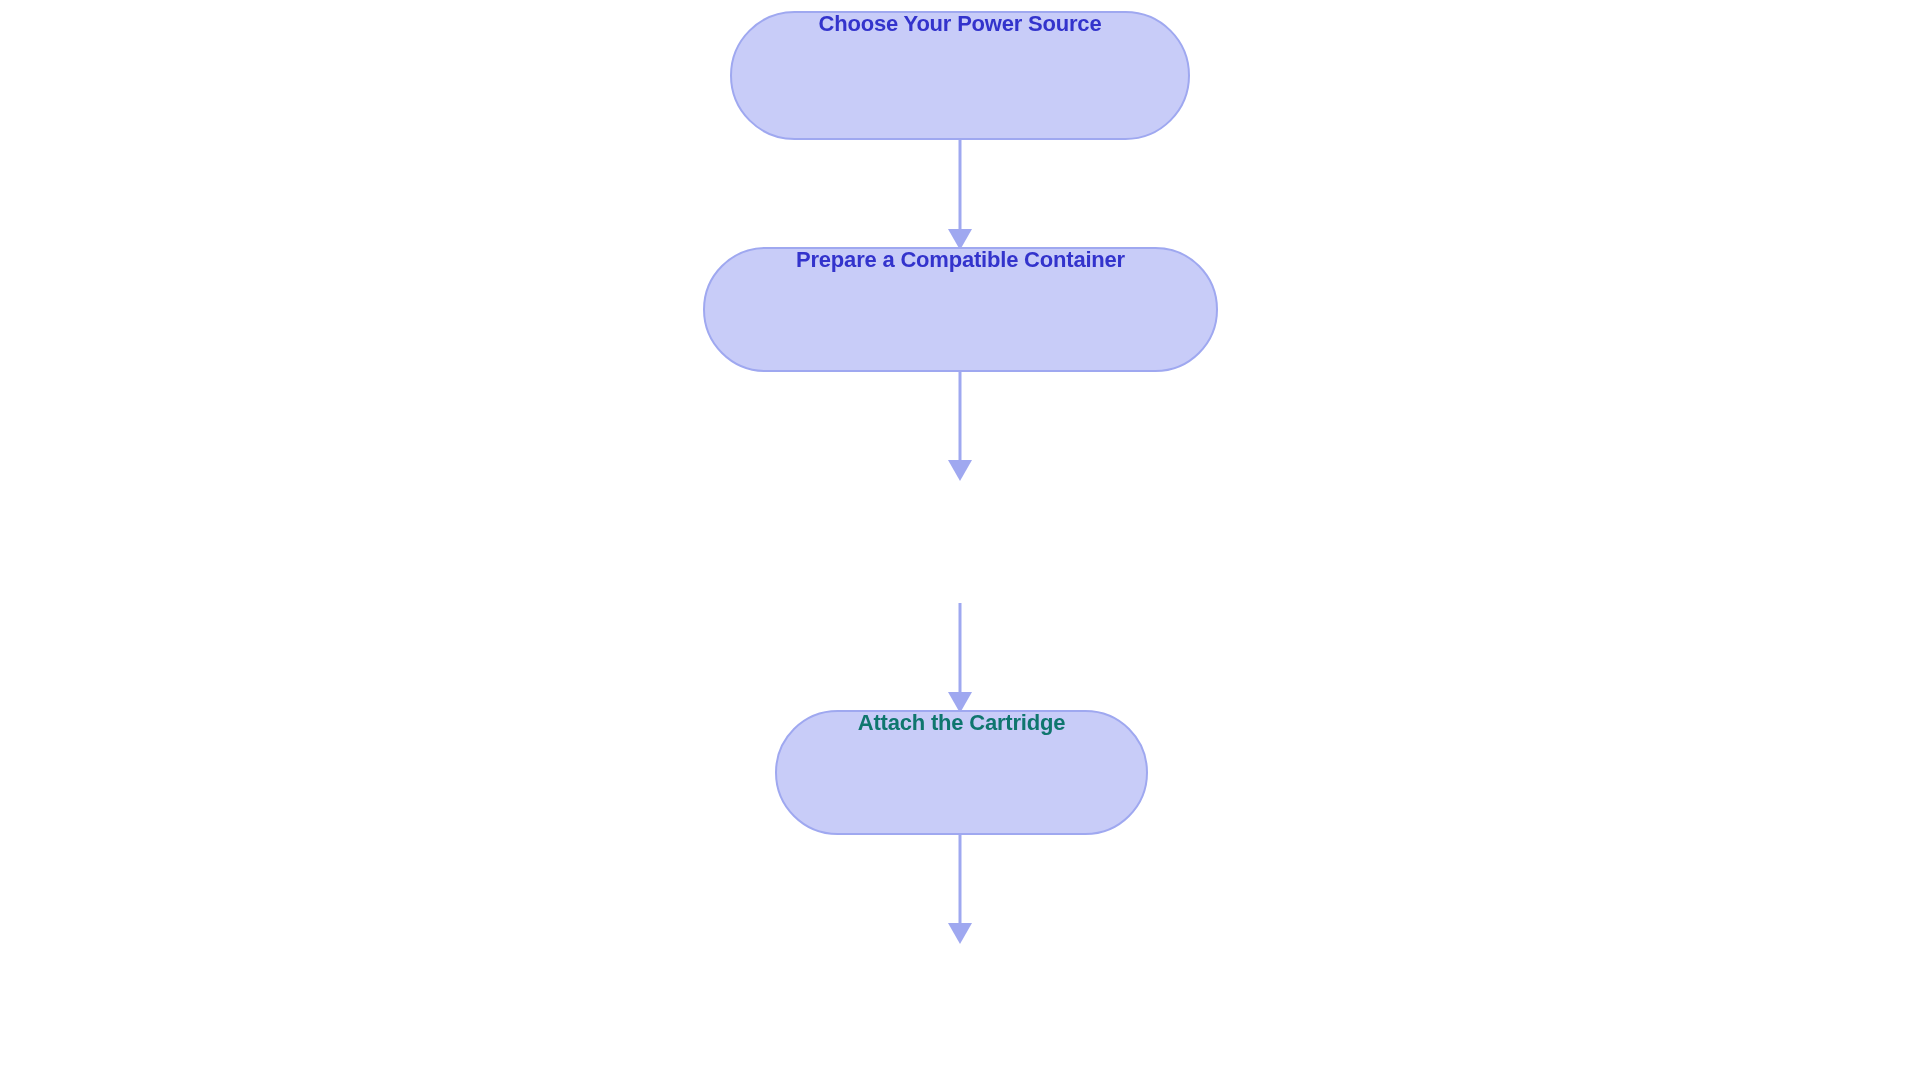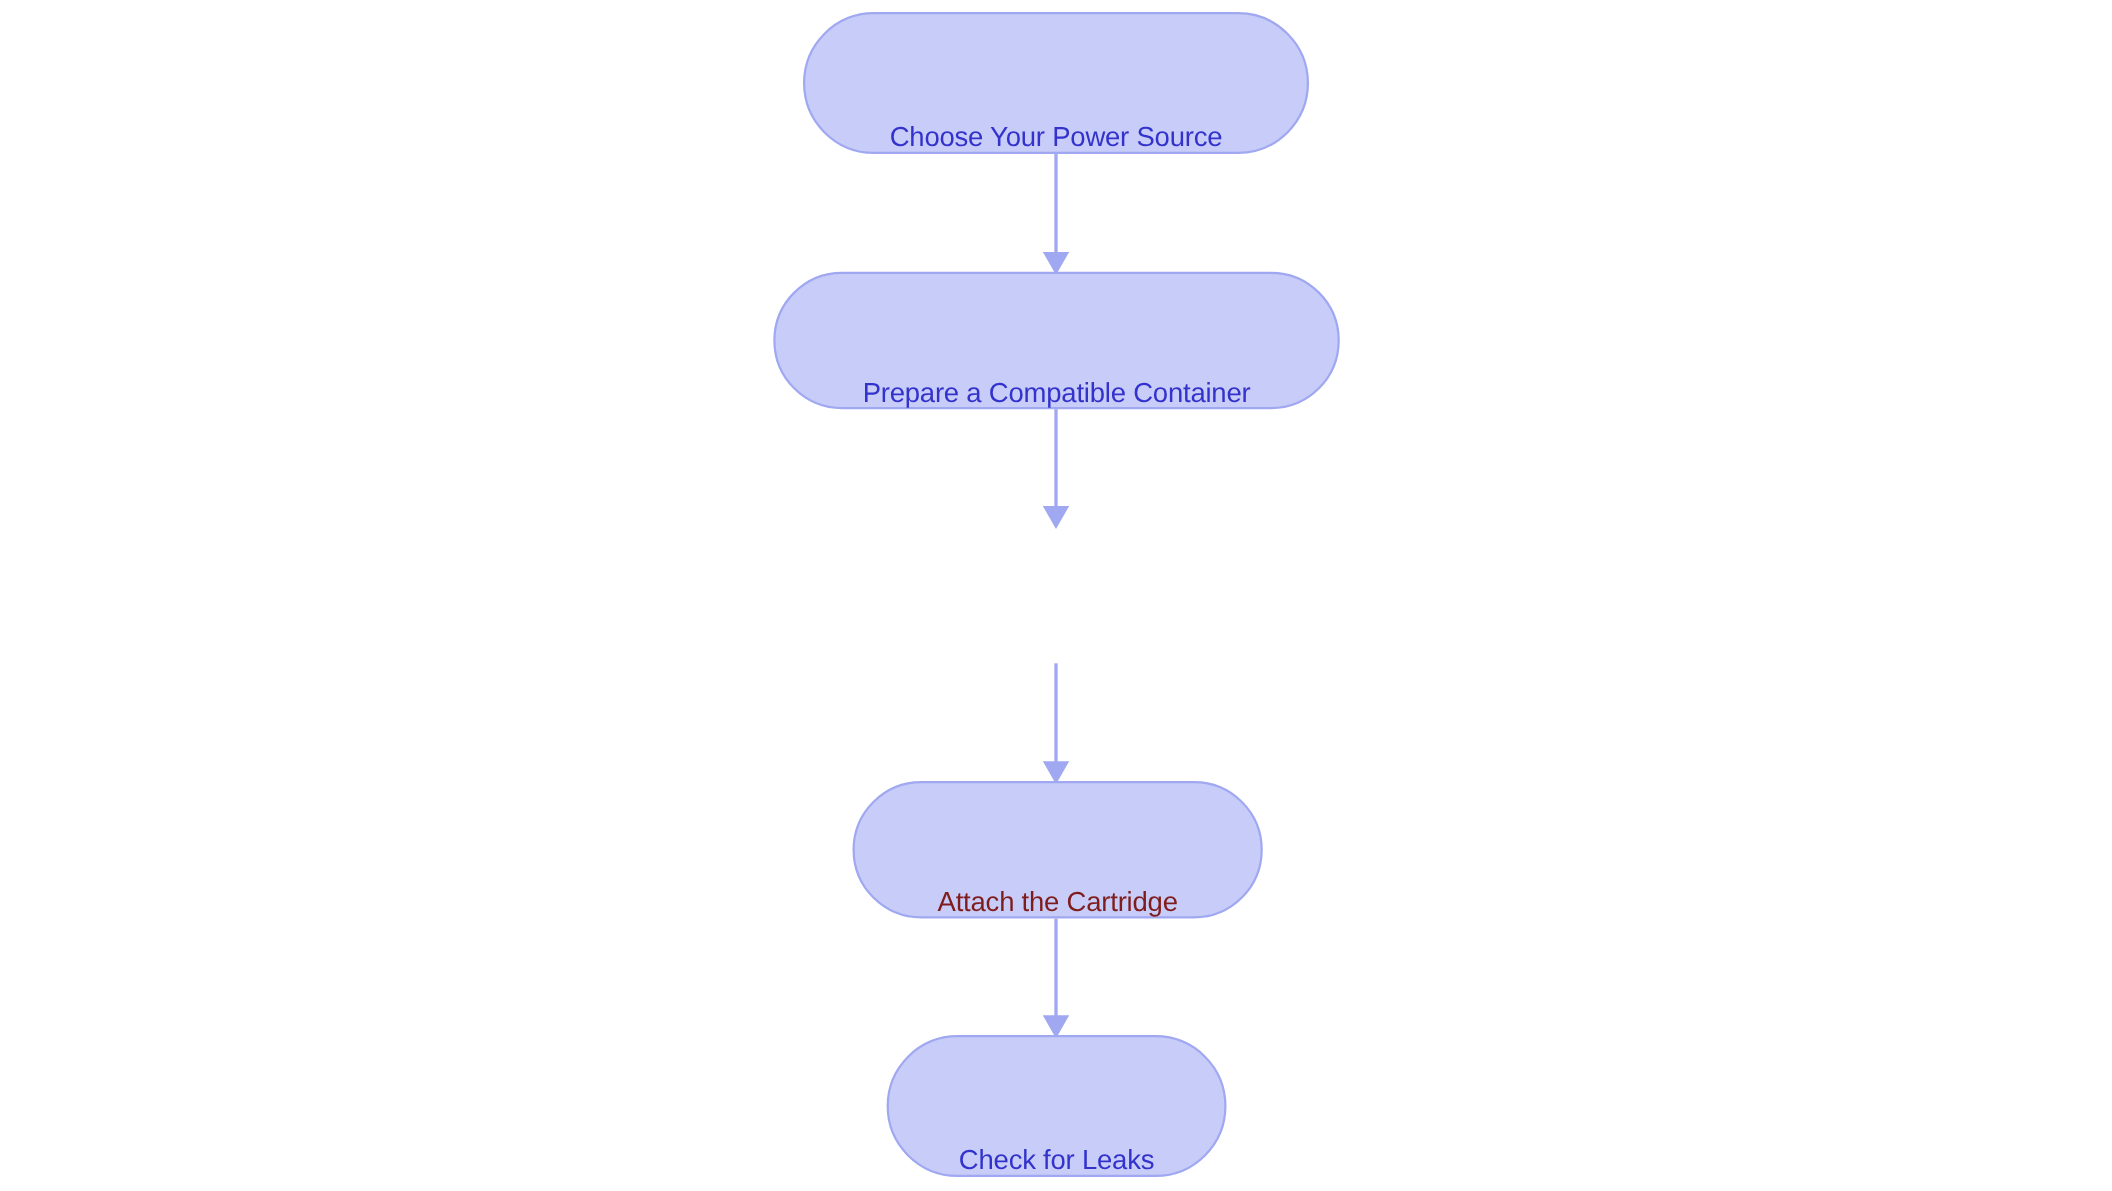--- a/index.html
+++ b/index.html
@@ -16,29 +16,29 @@
   #flowchart-canvas {
     position: relative;
     width: 1920px;
     height: 1083px;
     background: #ffffff;
   }
   .flow-node {
     position: absolute;
     box-sizing: border-box;
     display: flex;
-    align-items: flex-end;
+    align-items: flex-start;
     justify-content: center;
     background: #c8ccf8;
     border: 2px solid #9fa8f0;
     border-radius: 9999px;
     color: #3333cc;
     font-family: "Liberation Sans", sans-serif;
-    font-size: 25px;
-    font-weight: 400;
+    font-size: 22px;
+    font-weight: 700;
     letter-spacing: -0.2px;
     white-space: nowrap;
     line-height: 1;
     -webkit-font-smoothing: antialiased;
   }
   .flow-edge {
     position: absolute;
     overflow: visible;
   }
 </style>
@@ -69,21 +69,18 @@
 
   <div class="flow-node" style="left: 730px; top: 11px; width: 460px; height: 129px; background: rgb(200, 204, 248); border-color: rgb(159, 168, 240); border-width: 2px; color: rgb(51, 51, 204);">
     <span>Choose Your Power Source</span>
   </div>
 
   <div class="flow-node" style="left: 703px; top: 247px; width: 515px; height: 125px; background: rgb(200, 204, 248); border-color: rgb(159, 168, 240); border-width: 2px; color: rgb(51, 51, 204);">
     <span>Prepare a Compatible Container</span>
   </div>
 
 
-  <div class="flow-node" style="left: 775px; top: 710px; width: 373px; height: 125px; background: rgb(200, 204, 248); border-color: rgb(159, 168, 240); border-width: 2px; color: #7f1d1d;">
+  <div class="flow-node" style="left: 775px; top: 710px; width: 373px; height: 125px; background: rgb(200, 204, 248); border-color: rgb(159, 168, 240); border-width: 2px; color: #0f766e;">
     <span>Attach the Cartridge</span>
   </div>
 
-  <div class="flow-node" style="left: 806px; top: 941px; width: 309px; height: 129px; background: rgb(200, 204, 248); border-color: rgb(159, 168, 240); border-width: 2px; color: rgb(51, 51, 204);">
-    <span>Check for Leaks</span>
-  </div>
 
 </div>
 
 </body></html>

